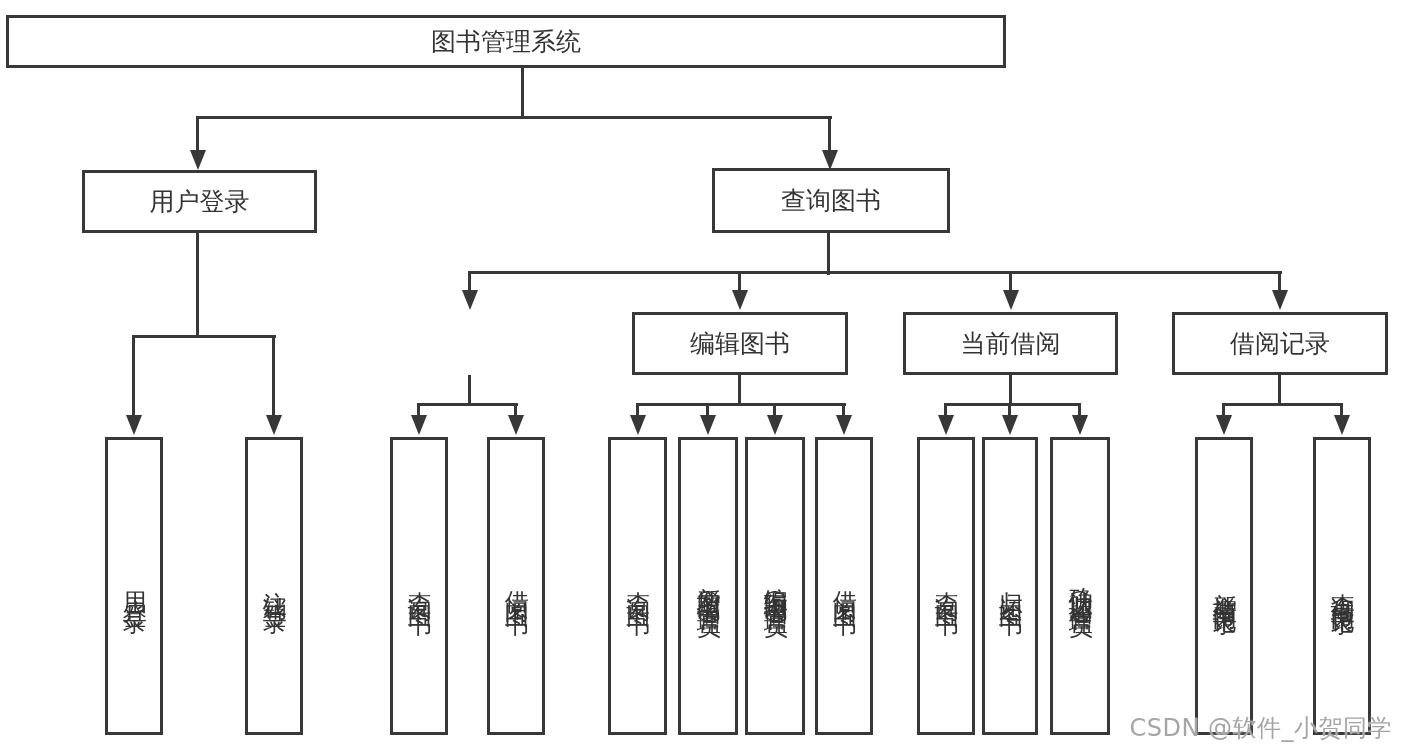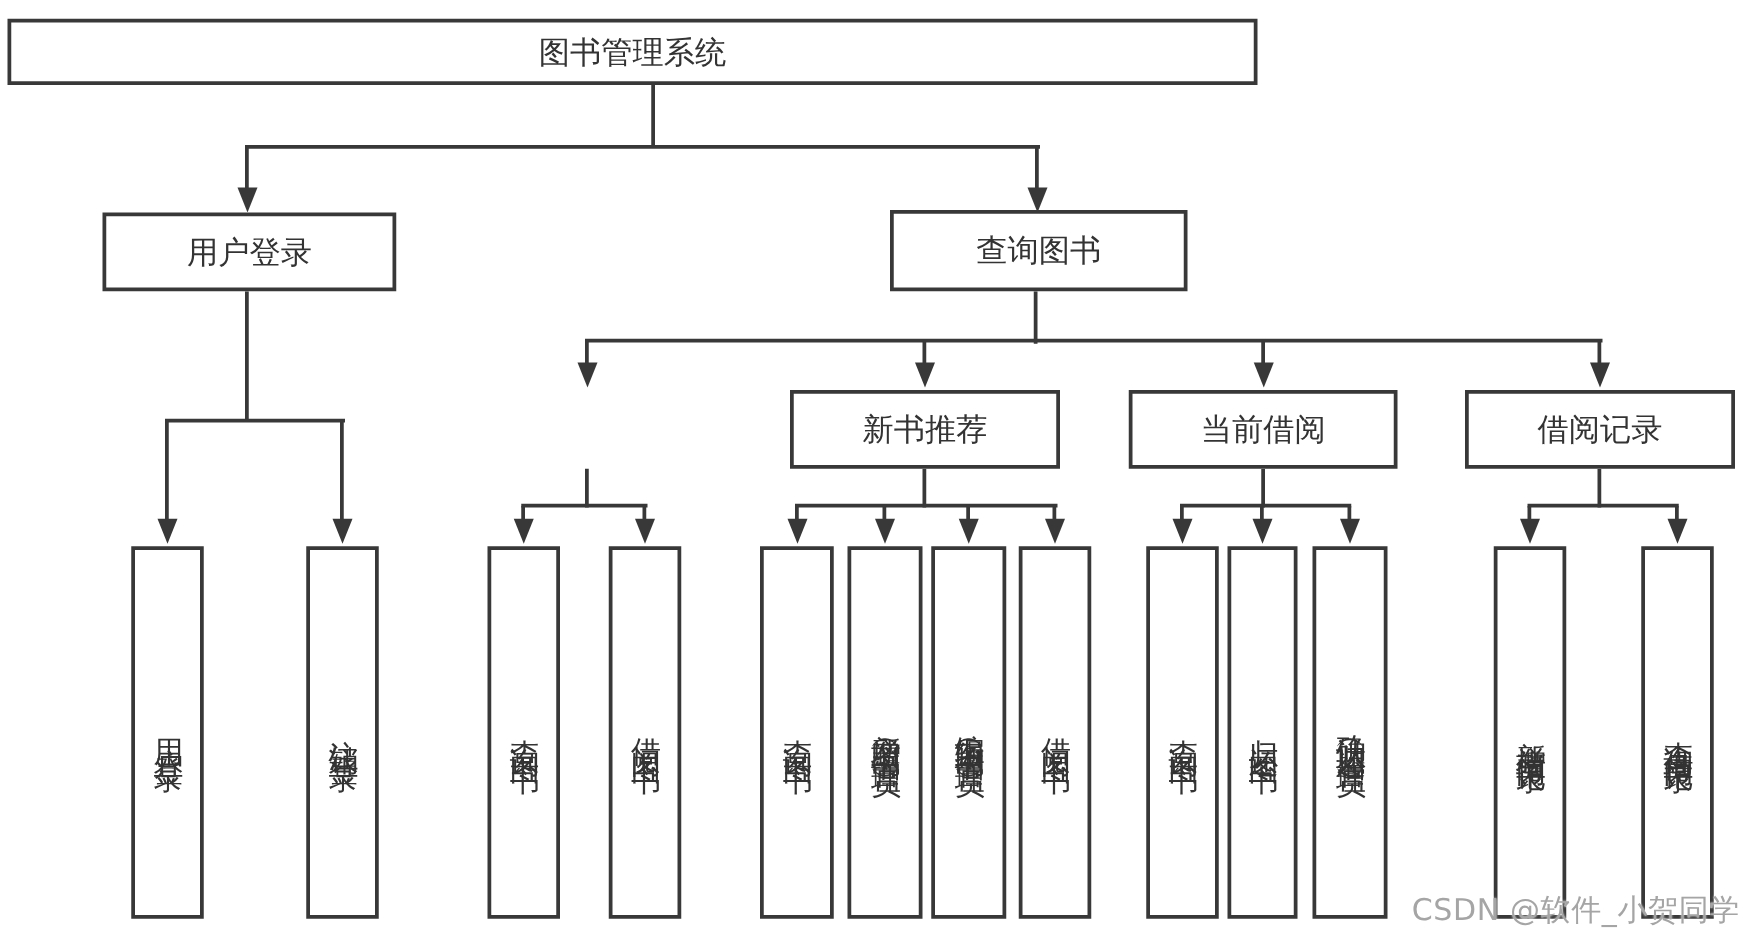--- a/index.html
+++ b/index.html
@@ -126,21 +126,21 @@
   <div class="node n-root">
     <span>图书管理系统</span>
   </div>
   <div class="node n-user-login">
     <span>用户登录</span>
   </div>
   <div class="node n-book-mgmt">
     <span>查询图书</span>
   </div>
   <div class="node n-borrow">
-    <span>新书推荐</span>
+    <span>编辑图书</span>
   </div>
   <div class="node n-record">
     <span>借阅记录</span>
   </div>
   <div class="node n-current">
     <span>当前借阅</span>
   </div>
 
   <div class="node leaf n-l-user-login">
     <span>用户登录</span>

